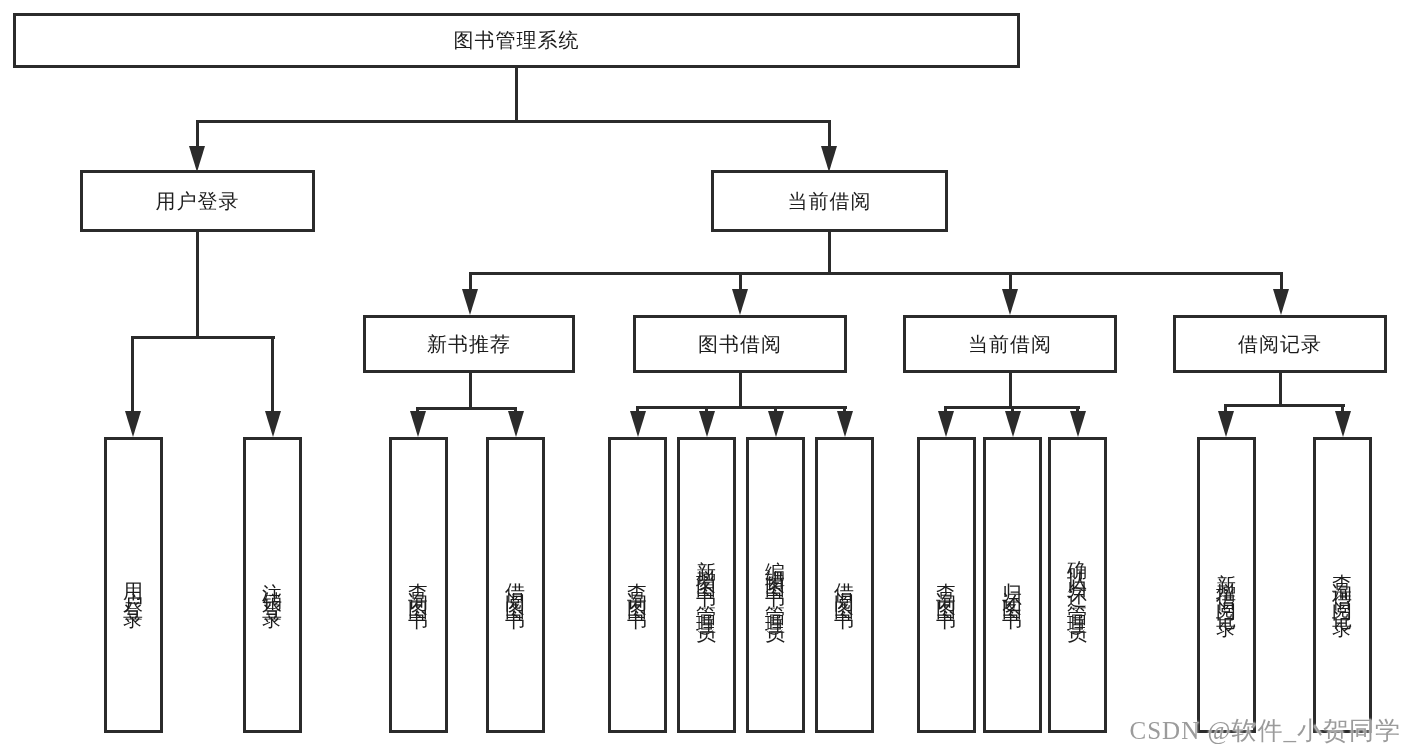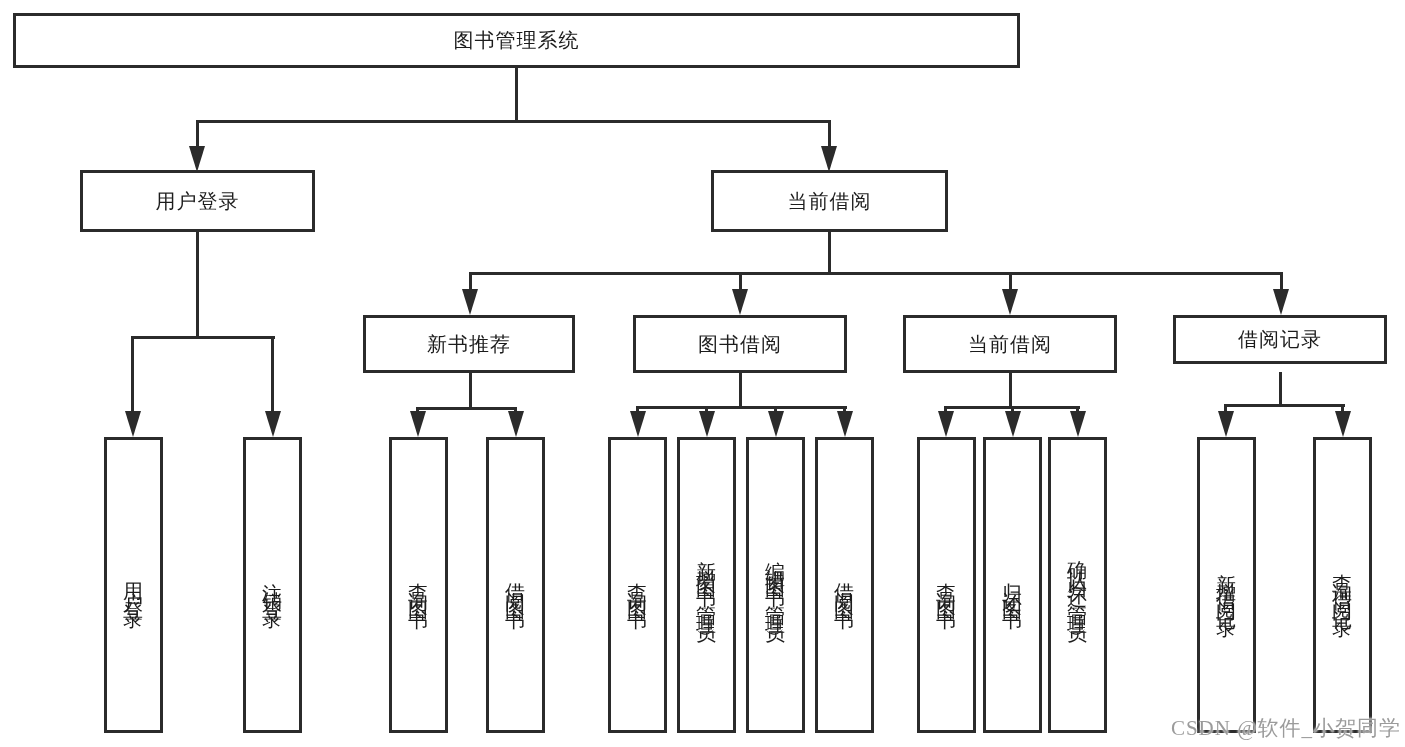--- a/index.html
+++ b/index.html
@@ -55,21 +55,21 @@
     width: 0; height: 0;
     border-left: 8px solid transparent;
     border-right: 8px solid transparent;
     border-top: 26px solid #2b2b2b;
     z-index: 1;
   }
   .watermark {
     position: absolute;
     top: 714px;
     right: 4px;
-    font-size: 21px;
+    font-size: 25px;
     color: #9b9b9b;
     letter-spacing: 1px;
     text-shadow: 0 0 2px #ffffff, 0 0 3px #ffffff;
     z-index: 5;
     white-space: nowrap;
   }
 </style>
 </head>
 <body>
 
@@ -113,21 +113,21 @@
 
   <div class="node" style="left:363px; top:315px; width:212px; height:58px;">
     <span>新书推荐</span>
   </div>
   <div class="node" style="left:903px; top:315px; width:214px; height:58px;">
     <span>当前借阅</span>
   </div>
   <div class="node" style="left:633px; top:315px; width:214px; height:58px;">
     <span>图书借阅</span>
   </div>
-  <div class="node" style="left:1173px; top:315px; width:214px; height:49px;">
+  <div class="node" style="left:1173px; top:315px; width:214px; height:58px;">
     <span>借阅记录</span>
   </div>
 
   <div class="line" style="left:469px; top:372px; width:3px; height:38px;"></div>
   <div class="line" style="left:417px; top:407px; width:100px; height:3px;"></div>
   <div class="shaft" style="left:416px; top:407px; height:8px;"></div>
   <div class="ahead" style="left:410px; top:411px;"></div>
   <div class="shaft" style="left:514px; top:407px; height:8px;"></div>
   <div class="ahead" style="left:508px; top:411px;"></div>
 

